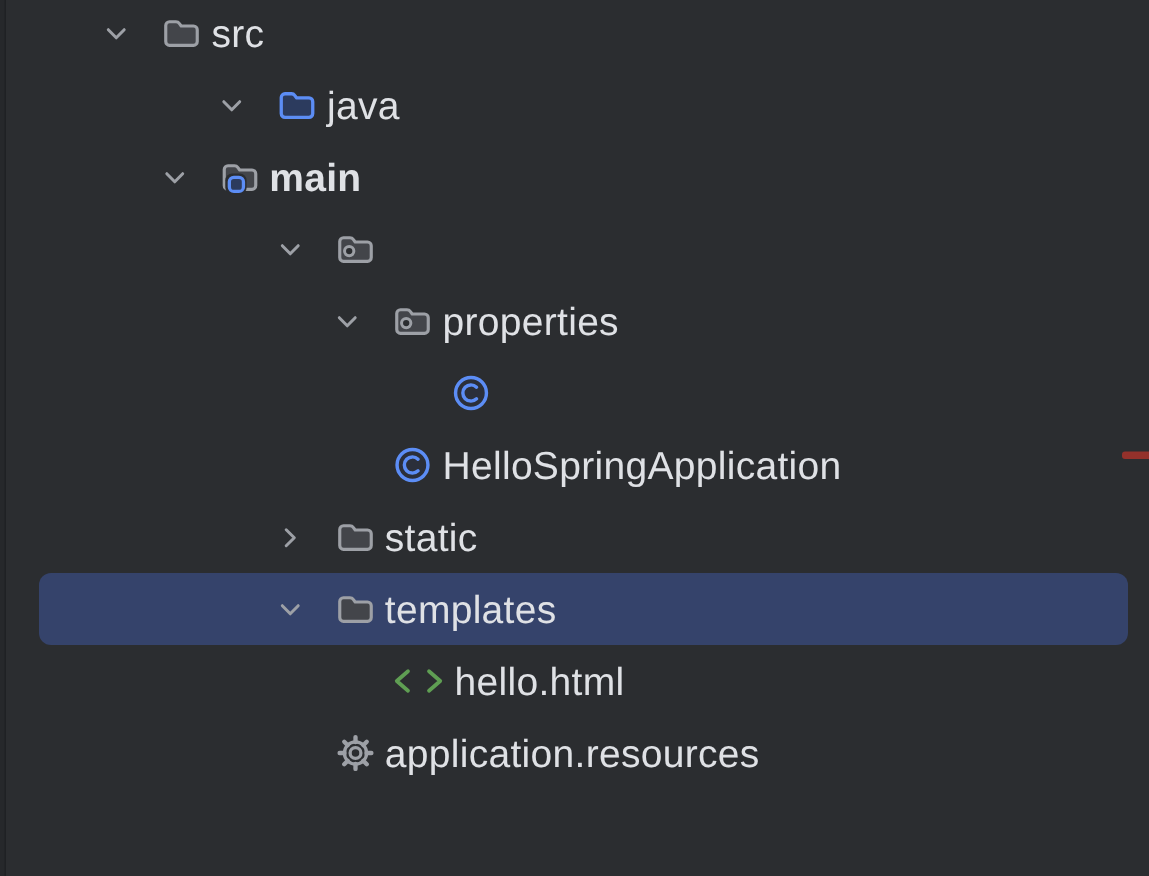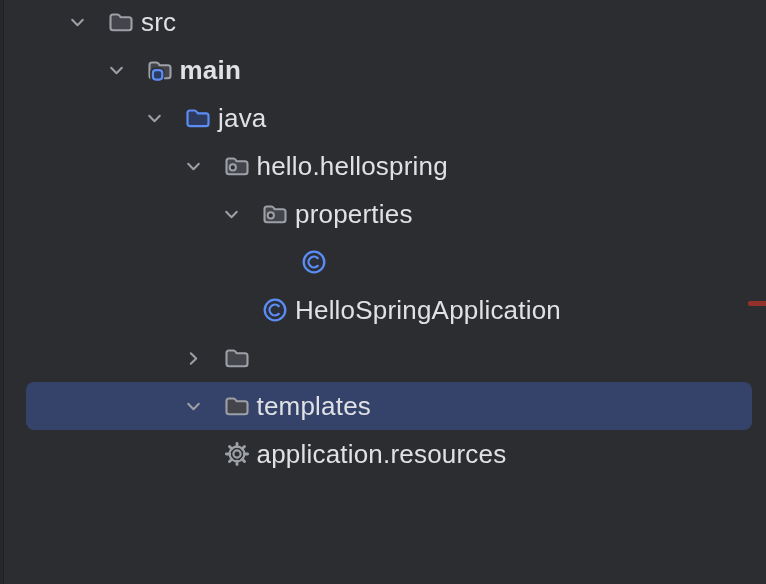--- a/index.html
+++ b/index.html
@@ -52,63 +52,62 @@
           </svg>
       </span>
       <span class="icon">
         <svg width="28" height="28" viewBox="0 0 28 28">
             <path class="sg ff" stroke-width="2.1" stroke-linejoin="round" d="M3.5 9 C3.5 7.6 4.6 6.5 6 6.5 H10.3 C11.2 6.5 12 6.9 12.5 7.6 L13.8 9.3 H22 C23.4 9.3 24.5 10.4 24.5 11.8 V19.7 C24.5 21.1 23.4 22.2 22 22.2 H6 C4.6 22.2 3.5 21.1 3.5 19.7 Z"></path>
           </svg>
       </span>
       <span class="label"><span>src</span><span class="squiggle"></span></span>
     </div>
 
+    <div class="row" style="--l:2">
+      <span class="chevron-slot">
+        <svg width="17" height="17" viewBox="0 0 17 17">
+            <path class="sg fn" d="M3.2 5.8 L8.5 11.2 L13.8 5.8" stroke-width="2" stroke-linecap="round" stroke-linejoin="round"></path>
+          </svg>
+      </span>
+      <span class="icon">
+        <svg width="28" height="28" viewBox="0 0 28 28">
+            <path class="sb fb" stroke-width="2.2" stroke-linejoin="round" d="M3.5 9 C3.5 7.6 4.6 6.5 6 6.5 H10.3 C11.2 6.5 12 6.9 12.5 7.6 L13.8 9.3 H22 C23.4 9.3 24.5 10.4 24.5 11.8 V19.7 C24.5 21.1 23.4 22.2 22 22.2 H6 C4.6 22.2 3.5 21.1 3.5 19.7 Z"></path>
+          </svg>
+      </span>
+      <span class="label"><span>java</span><span class="squiggle"></span></span>
+    </div>
+
     <div class="row" style="--l:1">
       <span class="chevron-slot">
         <svg width="17" height="17" viewBox="0 0 17 17">
             <path class="sg fn" d="M3.2 5.8 L8.5 11.2 L13.8 5.8" stroke-width="2" stroke-linecap="round" stroke-linejoin="round"></path>
           </svg>
       </span>
       <span class="icon">
         <svg width="28" height="28" viewBox="0 0 28 28">
           <path class="sg ff" stroke-width="2.1" stroke-linejoin="round" d="M3.5 9 C3.5 7.6 4.6 6.5 6 6.5 H10.3 C11.2 6.5 12 6.9 12.5 7.6 L13.8 9.3 H22 C23.4 9.3 24.5 10.4 24.5 11.8 V19.7 C24.5 21.1 23.4 22.2 22 22.2 H6 C4.6 22.2 3.5 21.1 3.5 19.7 Z"></path>
           <rect class="fbg" x="4.2" y="11.6" width="14.2" height="14" rx="4.5"></rect>
           <rect class="sb fb" stroke-width="2.2" x="6.9" y="14.2" width="9.4" height="9.4" rx="3"></rect>
         </svg>
       </span>
       <span class="label bold"><span>main</span><span class="squiggle"></span></span>
     </div>
 
-    <div class="row" style="--l:2">
-      <span class="chevron-slot">
-        <svg width="17" height="17" viewBox="0 0 17 17">
-            <path class="sg fn" d="M3.2 5.8 L8.5 11.2 L13.8 5.8" stroke-width="2" stroke-linecap="round" stroke-linejoin="round"></path>
-          </svg>
-      </span>
-      <span class="icon">
-        <svg width="28" height="28" viewBox="0 0 28 28">
-            <path class="sb fb" stroke-width="2.2" stroke-linejoin="round" d="M3.5 9 C3.5 7.6 4.6 6.5 6 6.5 H10.3 C11.2 6.5 12 6.9 12.5 7.6 L13.8 9.3 H22 C23.4 9.3 24.5 10.4 24.5 11.8 V19.7 C24.5 21.1 23.4 22.2 22 22.2 H6 C4.6 22.2 3.5 21.1 3.5 19.7 Z"></path>
-          </svg>
-      </span>
-      <span class="label"><span>java</span><span class="squiggle"></span></span>
-    </div>
-
     <div class="row" style="--l:3">
       <span class="chevron-slot">
         <svg width="17" height="17" viewBox="0 0 17 17">
             <path class="sg fn" d="M3.2 5.8 L8.5 11.2 L13.8 5.8" stroke-width="2" stroke-linecap="round" stroke-linejoin="round"></path>
           </svg>
       </span>
       <span class="icon">
         <svg width="28" height="28" viewBox="0 0 28 28">
           <path class="sg ff" stroke-width="2.1" stroke-linejoin="round" d="M3.5 9 C3.5 7.6 4.6 6.5 6 6.5 H10.3 C11.2 6.5 12 6.9 12.5 7.6 L13.8 9.3 H22 C23.4 9.3 24.5 10.4 24.5 11.8 V19.7 C24.5 21.1 23.4 22.2 22 22.2 H6 C4.6 22.2 3.5 21.1 3.5 19.7 Z"></path>
           <circle class="sg fbg" stroke-width="2" cx="9.8" cy="15.4" r="3.1"></circle>
         </svg>
       </span>
-      <span class="label"><span>hello.hellospring</span><span class="squiggle"></span></span>
     </div>
 
     <div class="row" style="--l:4">
       <span class="chevron-slot">
         <svg width="17" height="17" viewBox="0 0 17 17">
             <path class="sg fn" d="M3.2 5.8 L8.5 11.2 L13.8 5.8" stroke-width="2" stroke-linecap="round" stroke-linejoin="round"></path>
           </svg>
       </span>
       <span class="icon">
         <svg width="28" height="28" viewBox="0 0 28 28">
@@ -146,36 +145,49 @@
       <span class="chevron-slot">
         <svg width="17" height="17" viewBox="0 0 17 17">
             <path class="sg fn" d="M5.8 3.2 L11.2 8.5 L5.8 13.8" stroke-width="2" stroke-linecap="round" stroke-linejoin="round"></path>
           </svg>
       </span>
       <span class="icon">
         <svg width="28" height="28" viewBox="0 0 28 28">
             <path class="sg ff" stroke-width="2.1" stroke-linejoin="round" d="M3.5 9 C3.5 7.6 4.6 6.5 6 6.5 H10.3 C11.2 6.5 12 6.9 12.5 7.6 L13.8 9.3 H22 C23.4 9.3 24.5 10.4 24.5 11.8 V19.7 C24.5 21.1 23.4 22.2 22 22.2 H6 C4.6 22.2 3.5 21.1 3.5 19.7 Z"></path>
           </svg>
       </span>
+      <span class="label"><span>static</span></span>
     </div>
 
     <div class="row selected" style="--l:3">
       <span class="chevron-slot">
         <svg width="17" height="17" viewBox="0 0 17 17">
             <path class="sg fn" d="M3.2 5.8 L8.5 11.2 L13.8 5.8" stroke-width="2" stroke-linecap="round" stroke-linejoin="round"></path>
           </svg>
       </span>
       <span class="icon">
         <svg width="28" height="28" viewBox="0 0 28 28">
             <path class="sg ff" stroke-width="2.1" stroke-linejoin="round" d="M3.5 9 C3.5 7.6 4.6 6.5 6 6.5 H10.3 C11.2 6.5 12 6.9 12.5 7.6 L13.8 9.3 H22 C23.4 9.3 24.5 10.4 24.5 11.8 V19.7 C24.5 21.1 23.4 22.2 22 22.2 H6 C4.6 22.2 3.5 21.1 3.5 19.7 Z"></path>
           </svg>
       </span>
       <span class="label"><span>templates</span></span>
     </div>
 
+    <div class="row" style="--l:4">
+      <span class="chevron-slot"></span>
+      <span class="icon wide">
+        <svg width="36" height="28" viewBox="0 0 36 28">
+          <g class="sgr fn" stroke-width="2.5" stroke-linecap="round" stroke-linejoin="round">
+            <path d="M11 7.5 L3.5 14 L11 20.5"></path>
+            <path d="M25 7.5 L32.5 14 L25 20.5"></path>
+          </g>
+        </svg>
+      </span>
+      <span class="label"><span>hello.html</span></span>
+    </div>
 
     <div class="row" style="--l:3">
       <span class="chevron-slot"></span>
       <span class="icon">
         <svg width="28" height="28" viewBox="0 0 28 28">
           <g class="sg fn" stroke-width="2.2">
             <circle cx="14" cy="14" r="7.4"></circle>
             <circle cx="14" cy="14" r="3.6"></circle>
           </g>
           <g class="sg fn" stroke-width="2.9" stroke-linecap="round">

